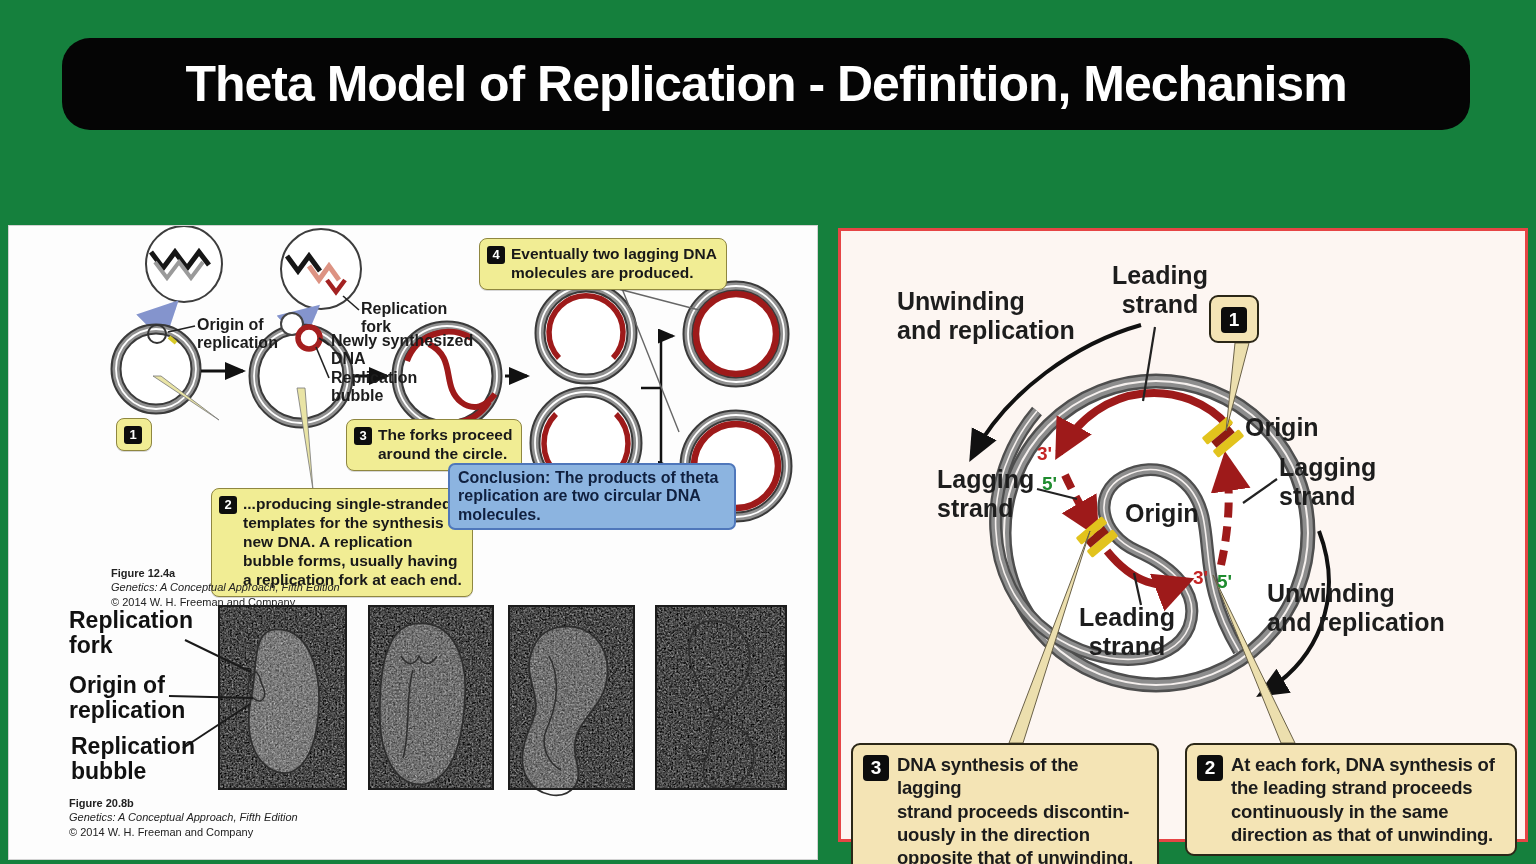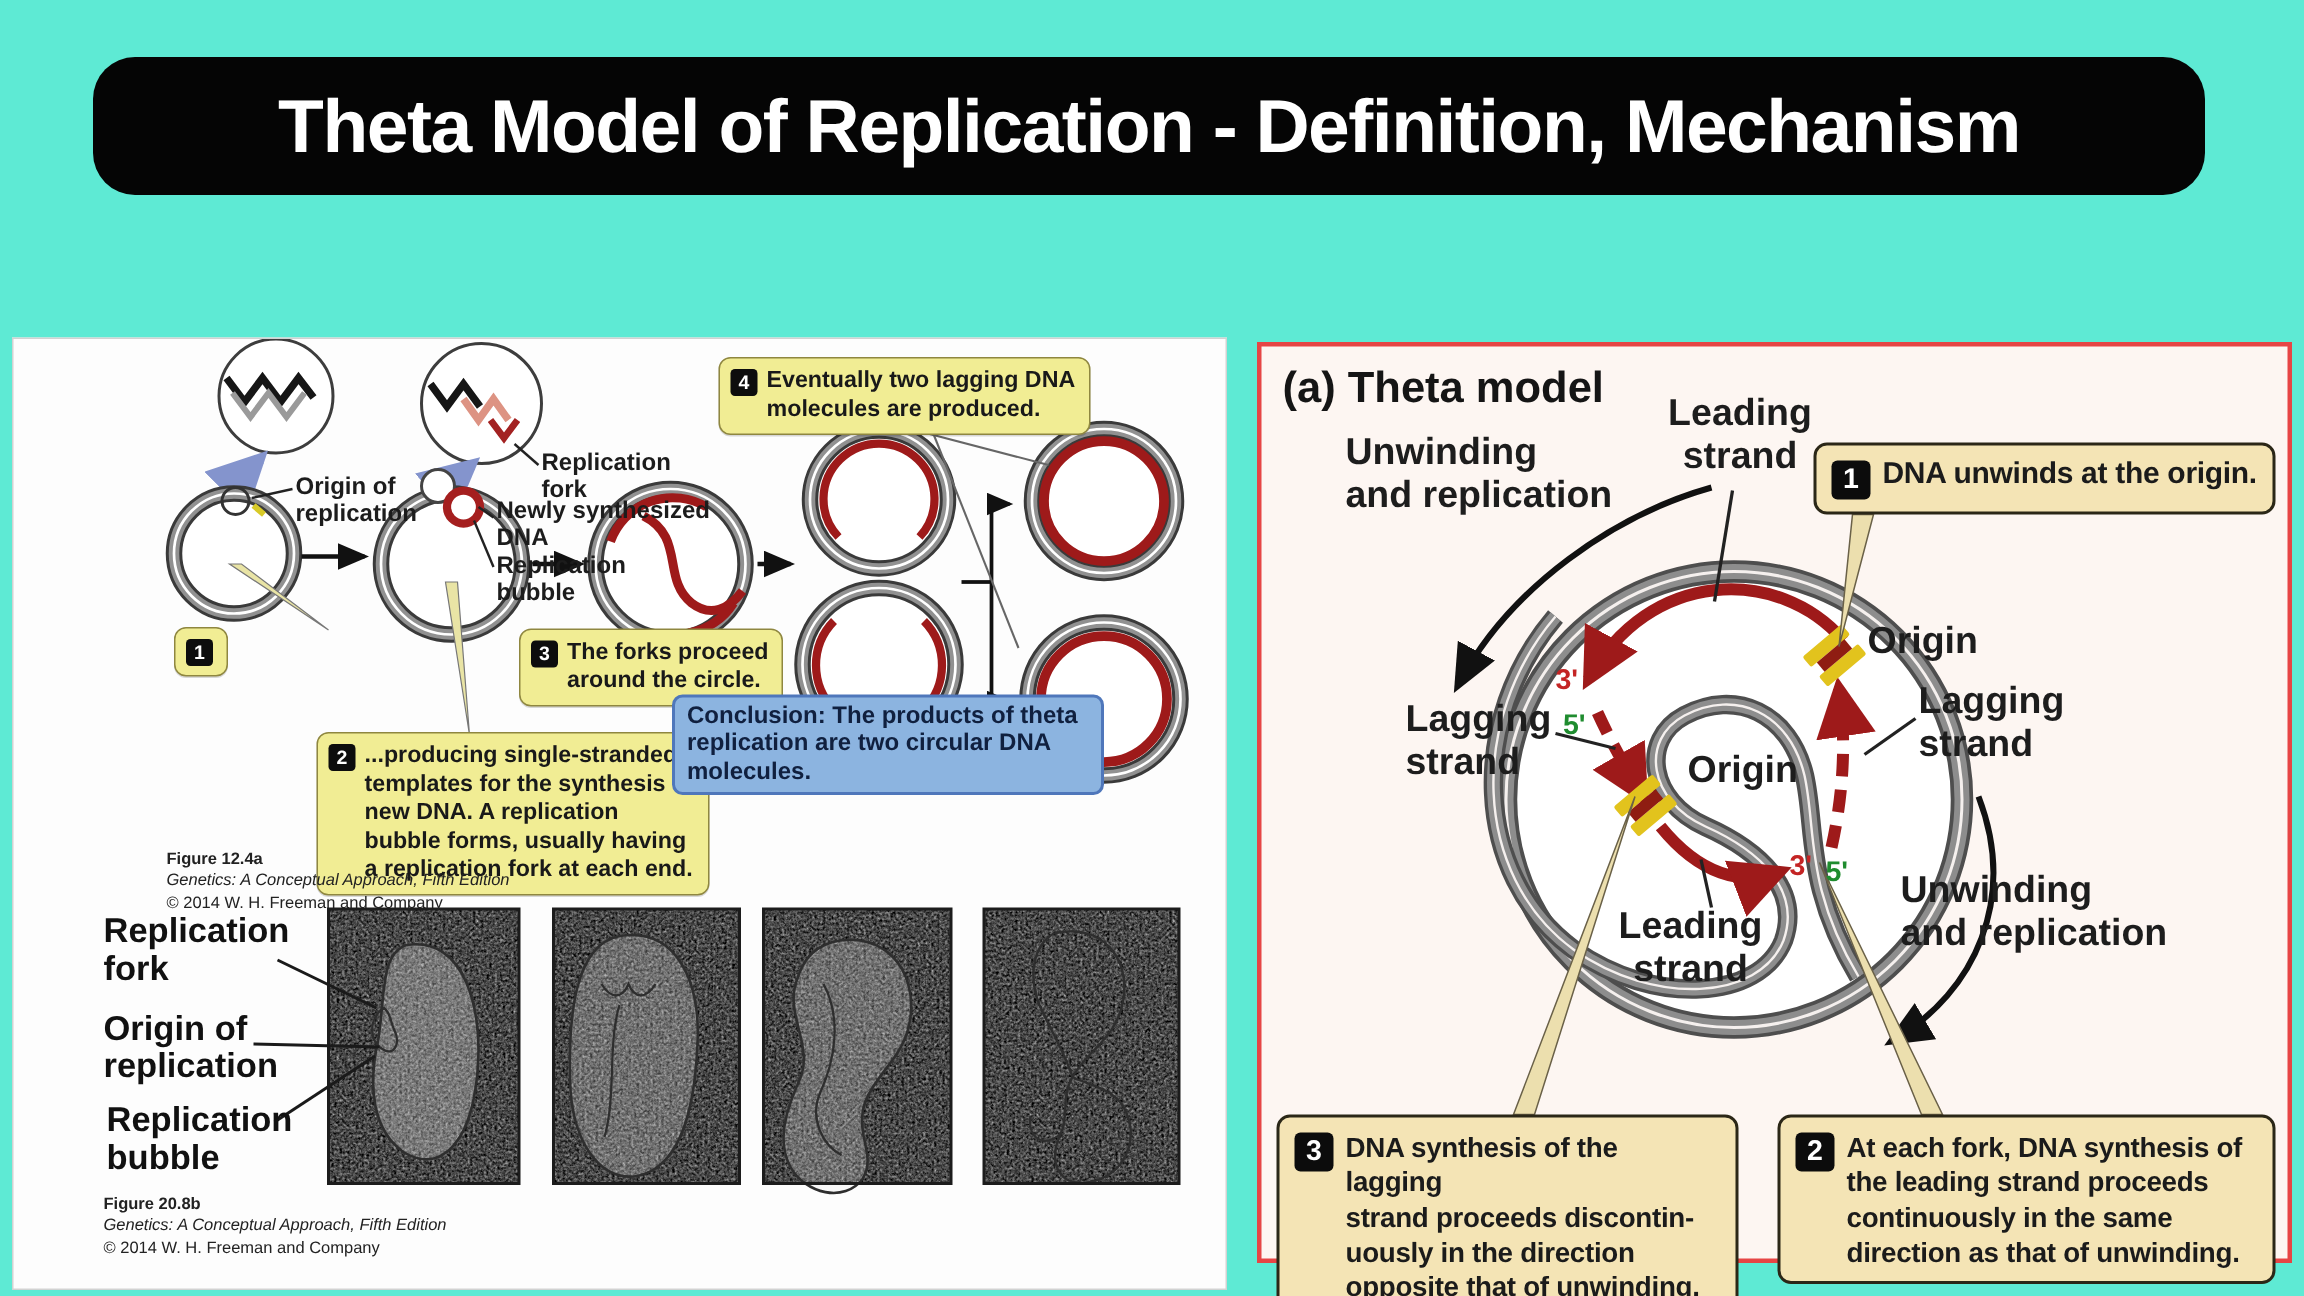--- a/index.html
+++ b/index.html
@@ -1,16 +1,16 @@
 <!DOCTYPE html>
 <html><head>
 <meta charset="utf-8">
 <style>
   html,body{margin:0;padding:0;background:#ffffff;}
-  .stage{position:relative;width:1536px;height:864px;background:#5eead4;overflow:hidden;
+  .stage{position:relative;width:1536px;height:864px;background:#15803d;overflow:hidden;
          font-family:"Liberation Sans",sans-serif;}
   .pre{white-space:pre-line;}
 
   
   .banner{position:absolute;left:62px;top:38px;width:1408px;height:92px;background:#050505;
           border-radius:28px;display:flex;align-items:center;justify-content:center;}
   .banner span{color:#ffffff;font-size:50px;font-weight:bold;letter-spacing:-1px;}
 
   
   .panel-left{position:absolute;left:8px;top:225px;width:810px;height:635px;background:#fdfdfd;
@@ -301,21 +301,20 @@
       <polygon points="440,512 454,512 372,344" fill="#ecdfae" stroke="#6a6148" stroke-width="1"></polygon>
 
       <g stroke="#222" stroke-width="2.2">
         <path d="M 314 96 L 302 170"></path>
         <path d="M 196 258 L 236 268"></path>
         <path d="M 436 248 L 402 272"></path>
         <path d="M 300 374 L 293 342"></path>
       </g>
     </svg>
 
-    <div class="r-heading">(a) Theta model</div>
 
     <div class="rlab pre" style="left:56px;top:56px;">Unwinding
 and replication</div>
     <div class="rlab pre center" style="left:258px;top:30px;width:122px;">Leading
 strand</div>
     <div class="rlab" style="left:404px;top:182px;">Origin</div>
     <div class="rlab pre" style="left:438px;top:222px;">Lagging
 strand</div>
     <div class="rlab pre" style="left:96px;top:234px;">Lagging
 strand</div>
@@ -325,21 +324,20 @@
     <div class="rlab pre" style="left:426px;top:348px;">Unwinding
 and replication</div>
 
     <span class="prime p3" style="left:196px;top:212px;">3'</span>
     <span class="prime p5" style="left:201px;top:242px;">5'</span>
     <span class="prime p3" style="left:352px;top:336px;">3'</span>
     <span class="prime p5" style="left:376px;top:340px;">5'</span>
 
     <div class="tanbox single" style="left:368px;top:64px;">
       <span class="chip">1</span>
-      <span class="txt pre">DNA unwinds at the origin.</span>
     </div>
     <div class="tanbox" style="left:10px;top:512px;width:308px;">
       <span class="chip">3</span>
       <span class="txt pre">DNA synthesis of the lagging
 strand proceeds discontin-
 uously in the direction
 opposite that of unwinding.</span>
     </div>
     <div class="tanbox" style="left:344px;top:512px;width:332px;">
       <span class="chip">2</span>

